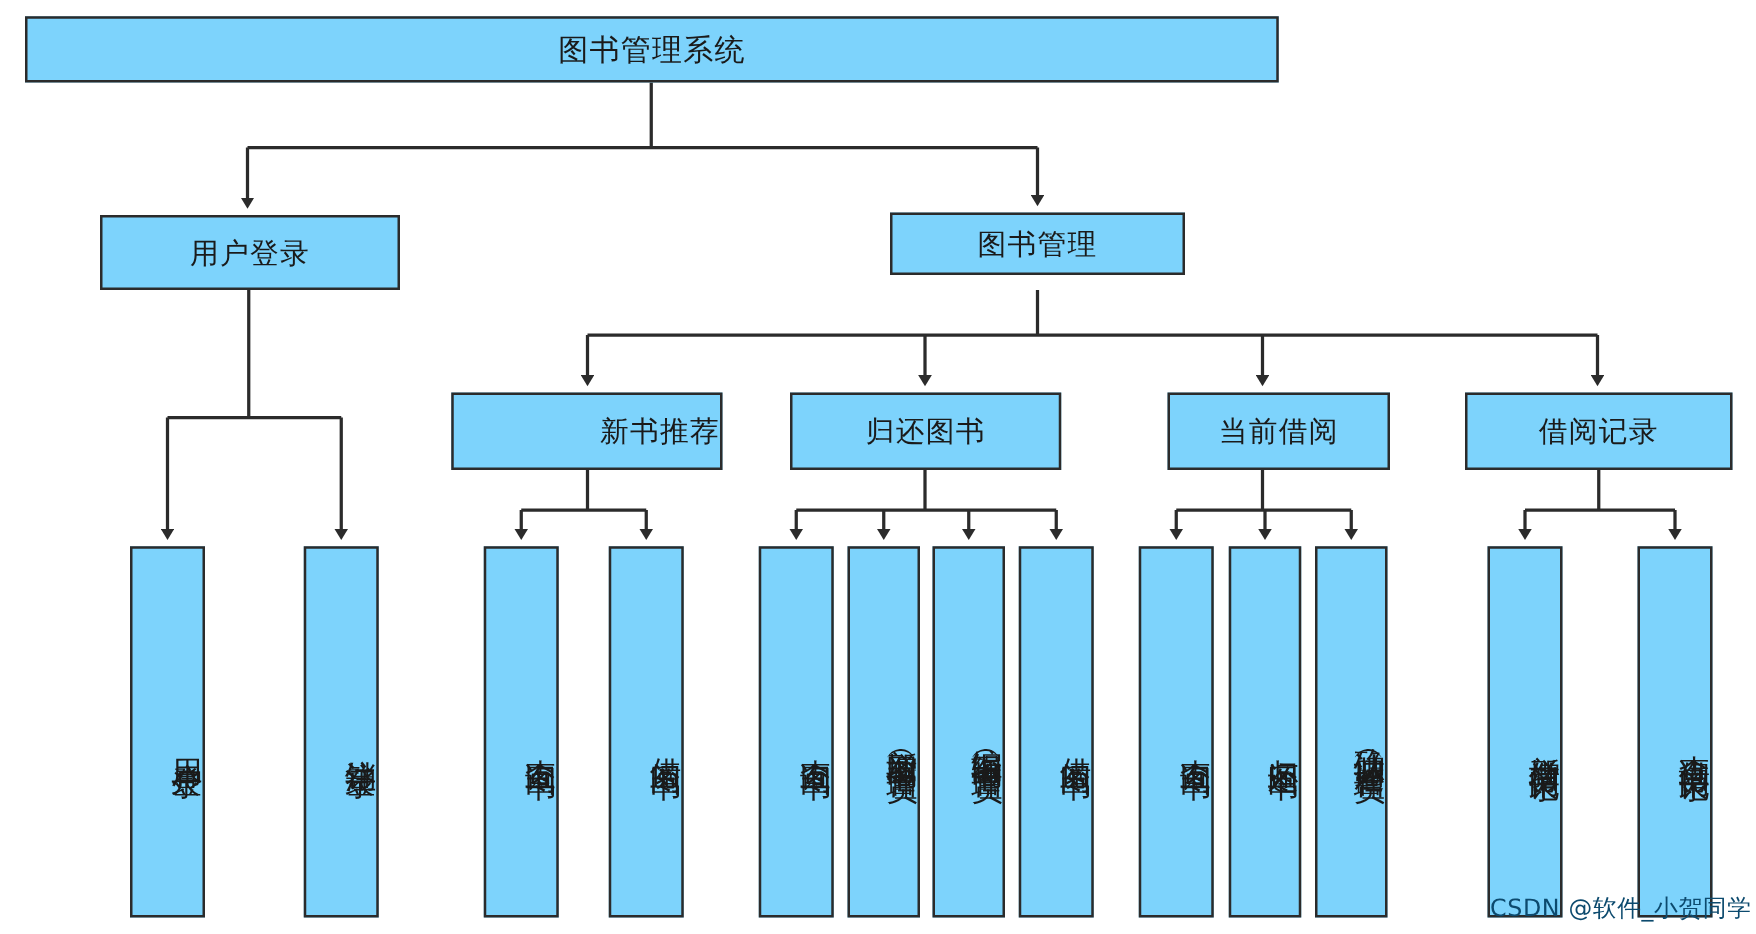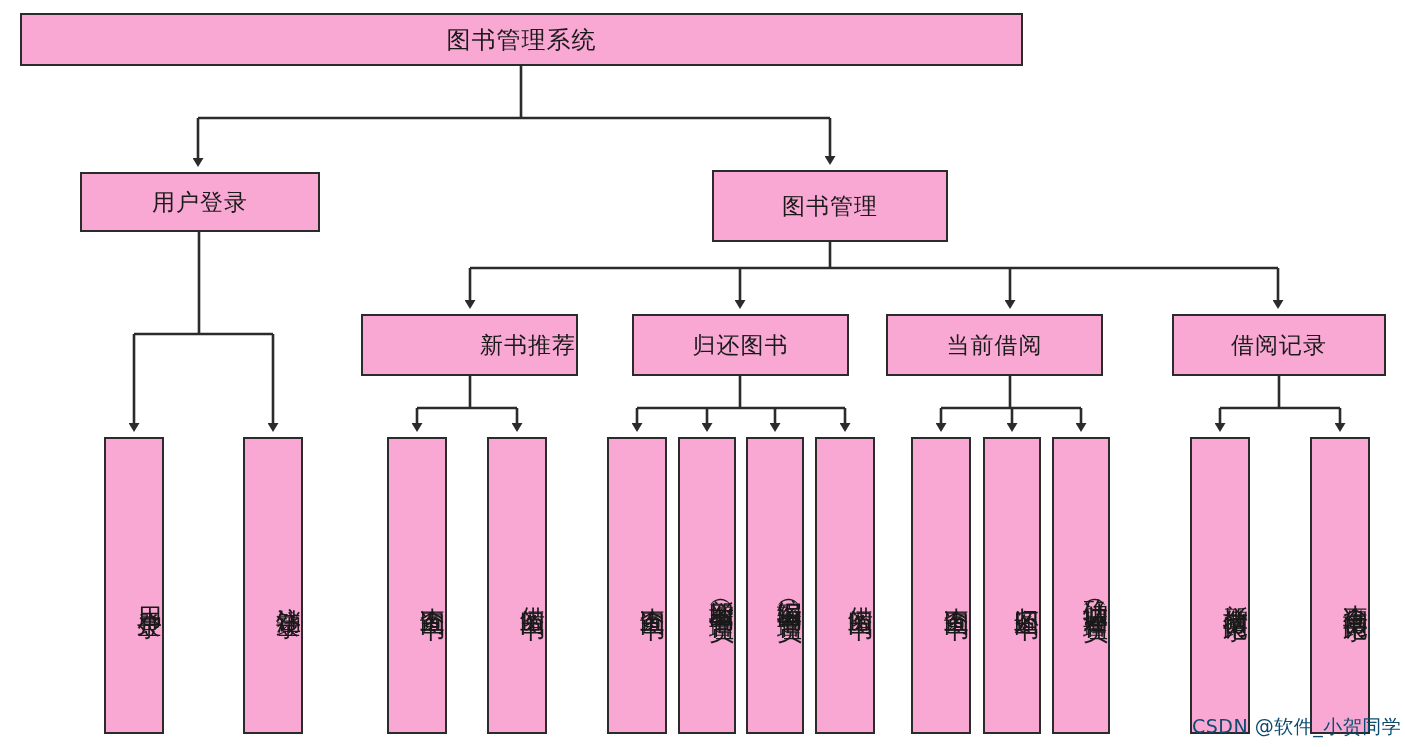--- a/index.html
+++ b/index.html
@@ -20,21 +20,21 @@
     left: 0;
     top: 0;
     width: 1405px;
     height: 747px;
     pointer-events: none;
   }
   .node {
     position: absolute;
     box-sizing: border-box;
     border: 2.5px solid #2b2b2b;
-    background: #f9a8d4;
+    background: #7dd3fc;
     display: flex;
     align-items: center;
     justify-content: center;
     color: #1a1a1a;
   }
   .node.horiz {
     font-size: 23px;
     letter-spacing: 1px;
   }
   .node.vert {
@@ -118,31 +118,31 @@
     </g>
   </svg>
 
   <div class="node horiz root" id="n-root" style="left: 20px; top: 13px; width: 1003px; height: 53px;">
     <span>图书管理系统</span>
   </div>
 
   <div class="node horiz" id="n-l2-0" style="left: 80px; top: 172px; width: 240px; height: 60px;">
     <span>用户登录</span>
   </div>
-  <div class="node horiz" id="n-l2-1" style="left: 712px; top: 170px; width: 236px; height: 72px;">
+  <div class="node horiz" id="n-l2-1" style="left: 712px; top: 170px; width: 236px; height: 50px;">
     <span>图书管理</span>
   </div>
 
   <div class="node horiz" id="n-l3-0" style="left: 361px; top: 314px; width: 217px; height: 62px; justify-content: flex-end;">
     <span>新书推荐</span>
   </div>
   <div class="node horiz" id="n-l3-1" style="left: 632px; top: 314px; width: 217px; height: 62px;">
     <span>归还图书</span>
   </div>
-  <div class="node horiz" id="n-l3-2" style="left: 886px; top: 314px; width: 217px; height: 62px;">
+  <div class="node horiz" id="n-l3-2" style="left: 934px; top: 314px; width: 178px; height: 62px;">
     <span>当前借阅</span>
   </div>
   <div class="node horiz" id="n-l3-3" style="left: 1172px; top: 314px; width: 214px; height: 62px;">
     <span>借阅记录</span>
   </div>
 
   <div class="node vert" id="n-leaf-0" style="left: 104px; top: 437px; width: 60px; height: 297px;">
     <span>用户登录</span>
   </div>
   <div class="node vert" id="n-leaf-1" style="left: 243px; top: 437px; width: 60px; height: 297px;">

